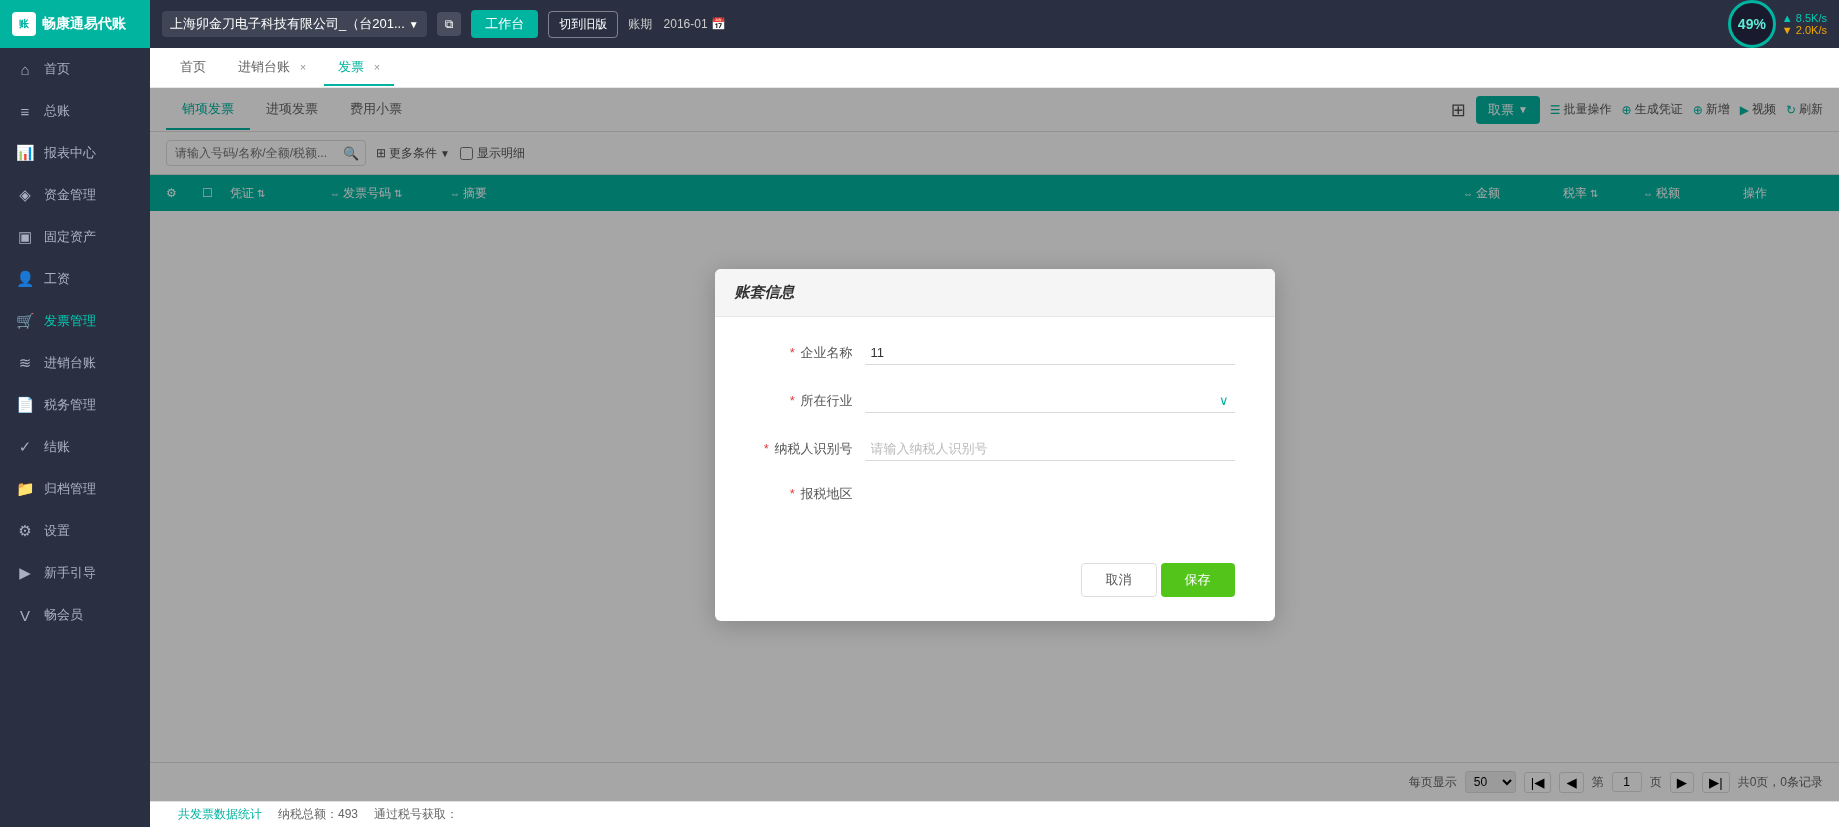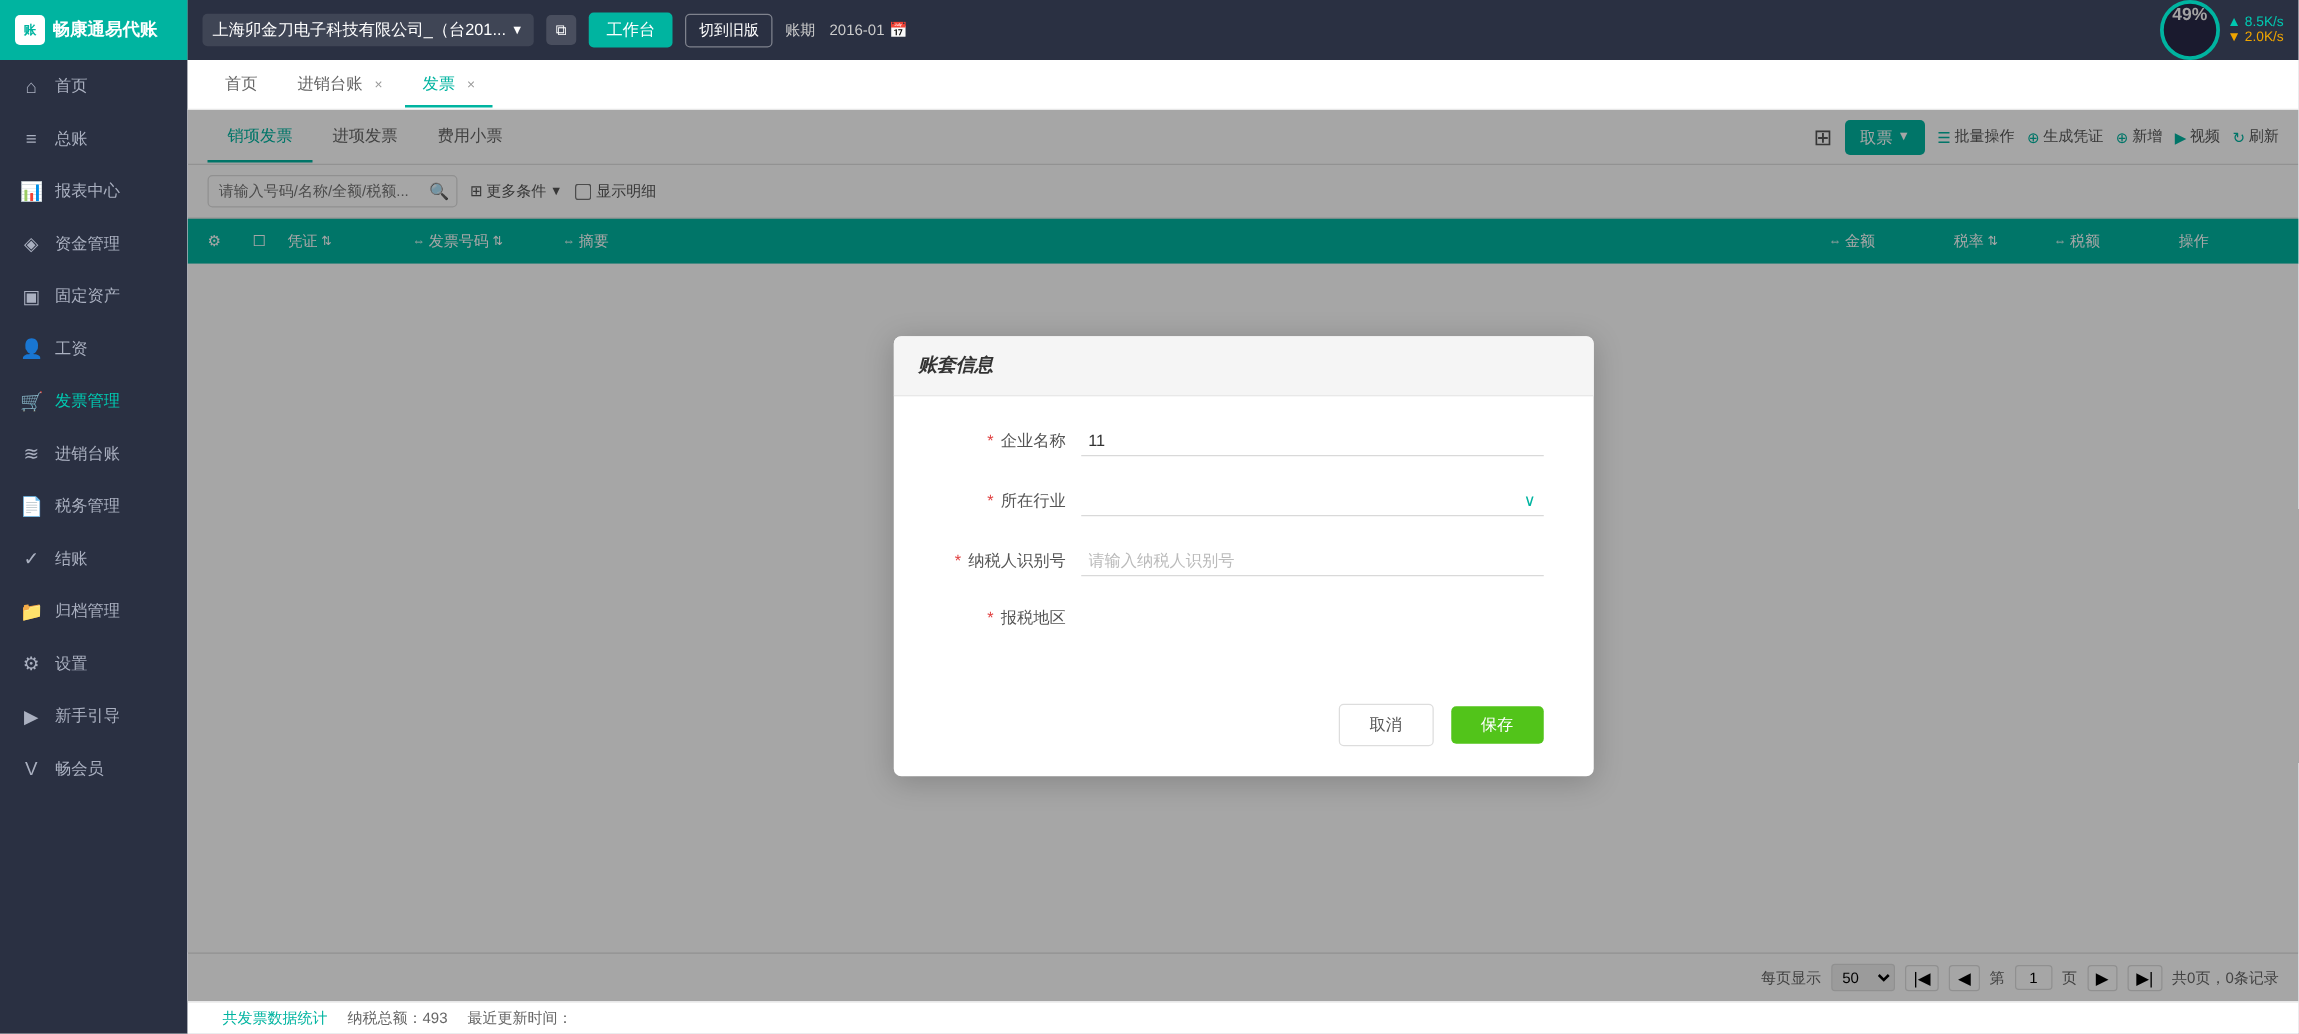--- a/index.html
+++ b/index.html
@@ -106,23 +106,23 @@
       margin-left: auto;
       display: flex;
       align-items: center;
       gap: 6px;
     }
     .speed-badge {
       background: #1a1a2e;
       border-radius: 50%;
       width: 48px; height: 48px;
       display: flex;
-      align-items: flex-start;
+      align-items: center;
       justify-content: center;
-      color: #a3a3a3;
+      color: #5eead4;
       font-size: 14px;
       font-weight: bold;
       border: 3px solid #00b4a0;
     }
     .speed-info {
       display: flex;
       flex-direction: column;
       font-size: 11px;
     }
     .speed-up { color: #00c9b1; }
@@ -400,22 +400,21 @@
       right: 6px; top: 50%;
       transform: translateY(-50%);
       color: #00b4a0;
       font-size: 13px;
       pointer-events: none;
     }
     .modal-footer {
       display: flex;
       justify-content: flex-end;
       padding: 16px 40px 24px;
-      gap: 14px;
-      align-items: center;
+      gap: 4px;
     }
     .btn-cancel {
       border: 1px solid #ddd;
       background: white;
       padding: 7px 24px;
       border-radius: 4px;
       cursor: pointer;
       font-size: 13px;
       color: #555;
     }
@@ -747,16 +746,16 @@
           <button class="btn-save">保存</button>
         </div>
       </div>
     </div>
 
   </div>
 
   <div class="status-bar">
     <span class="status-link">共发票数据统计</span>
     <span>纳税总额：493</span>
-    <span>最近更新时间：</span>
+    <span>通过税号获取：</span>
   </div>
 
 </div>
 
 </body></html>

